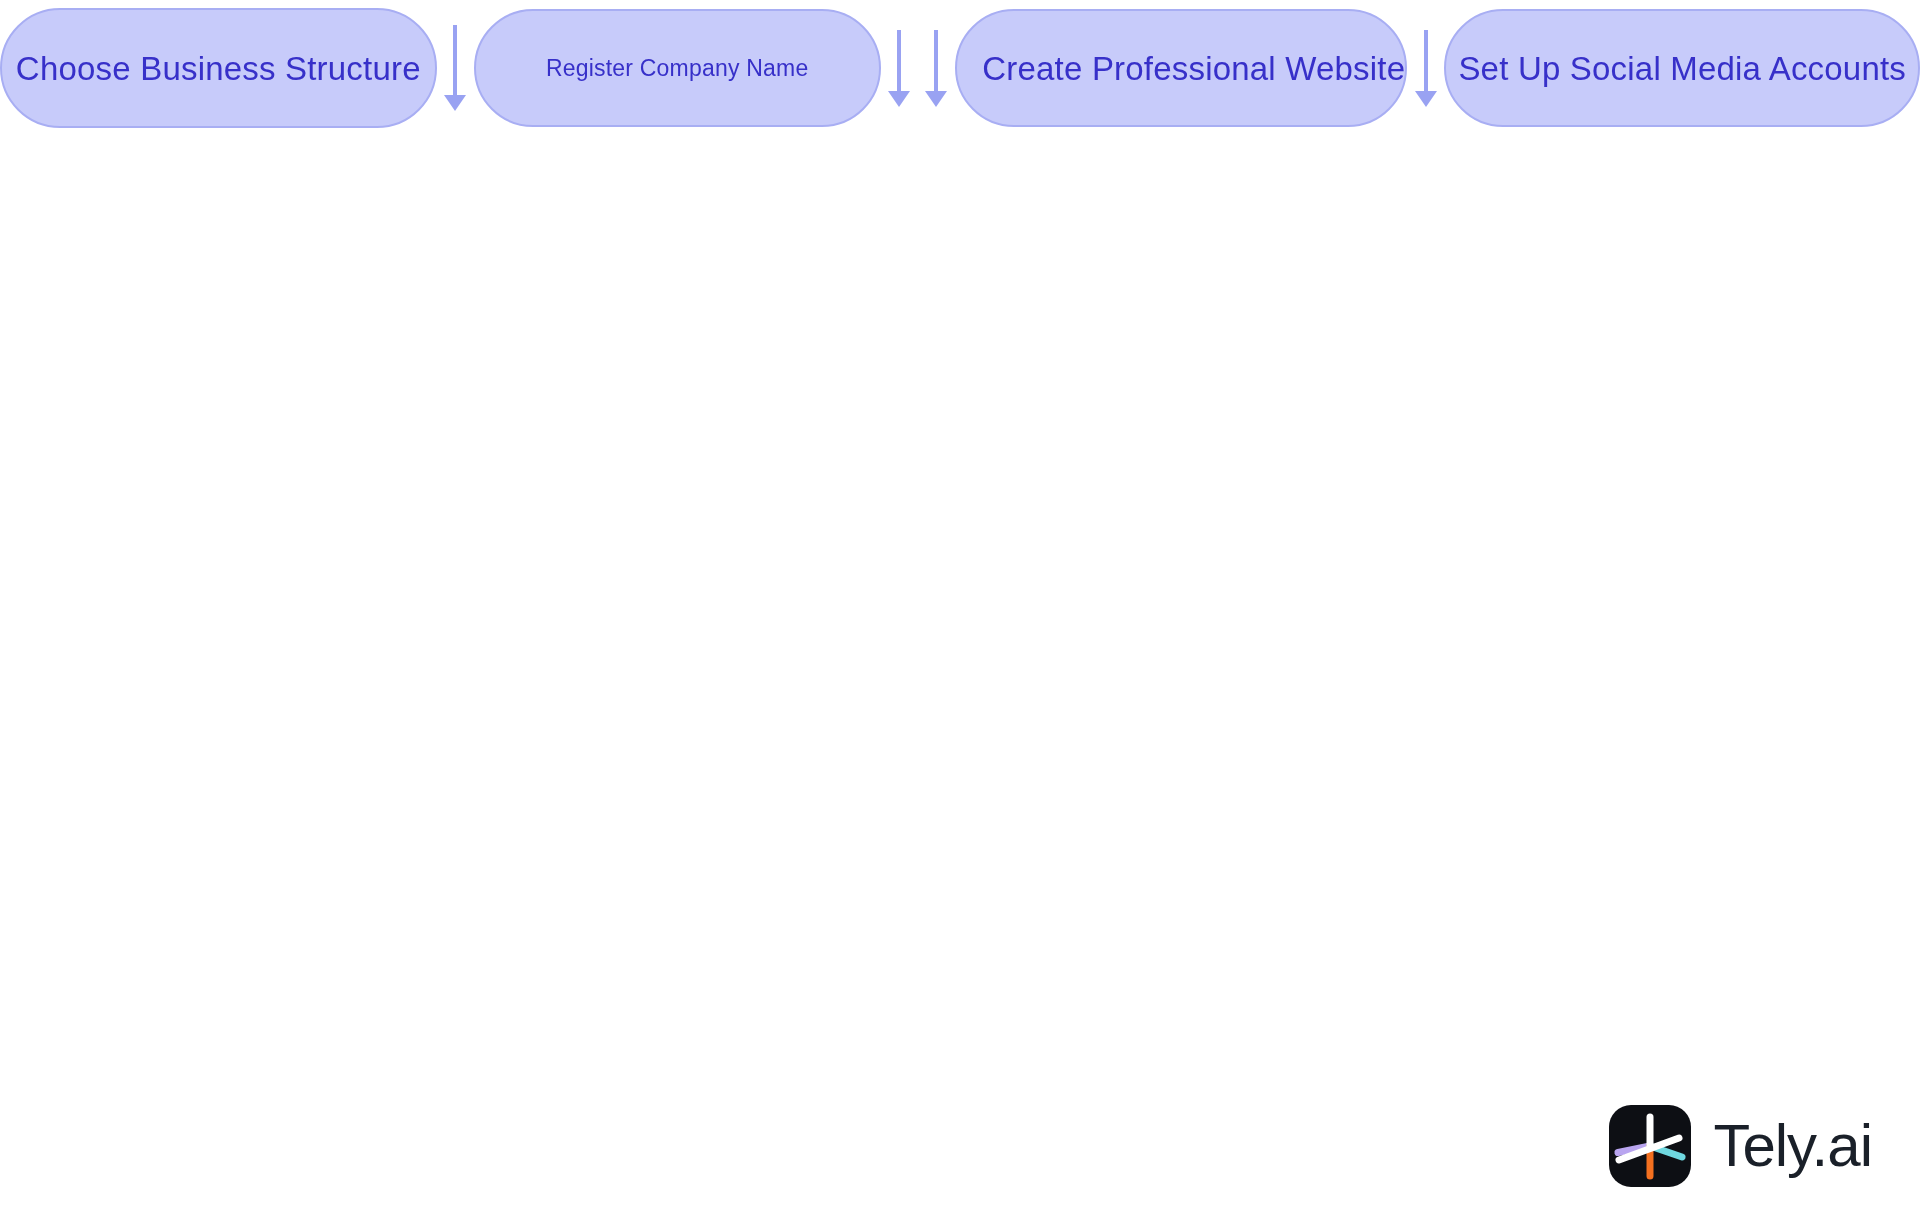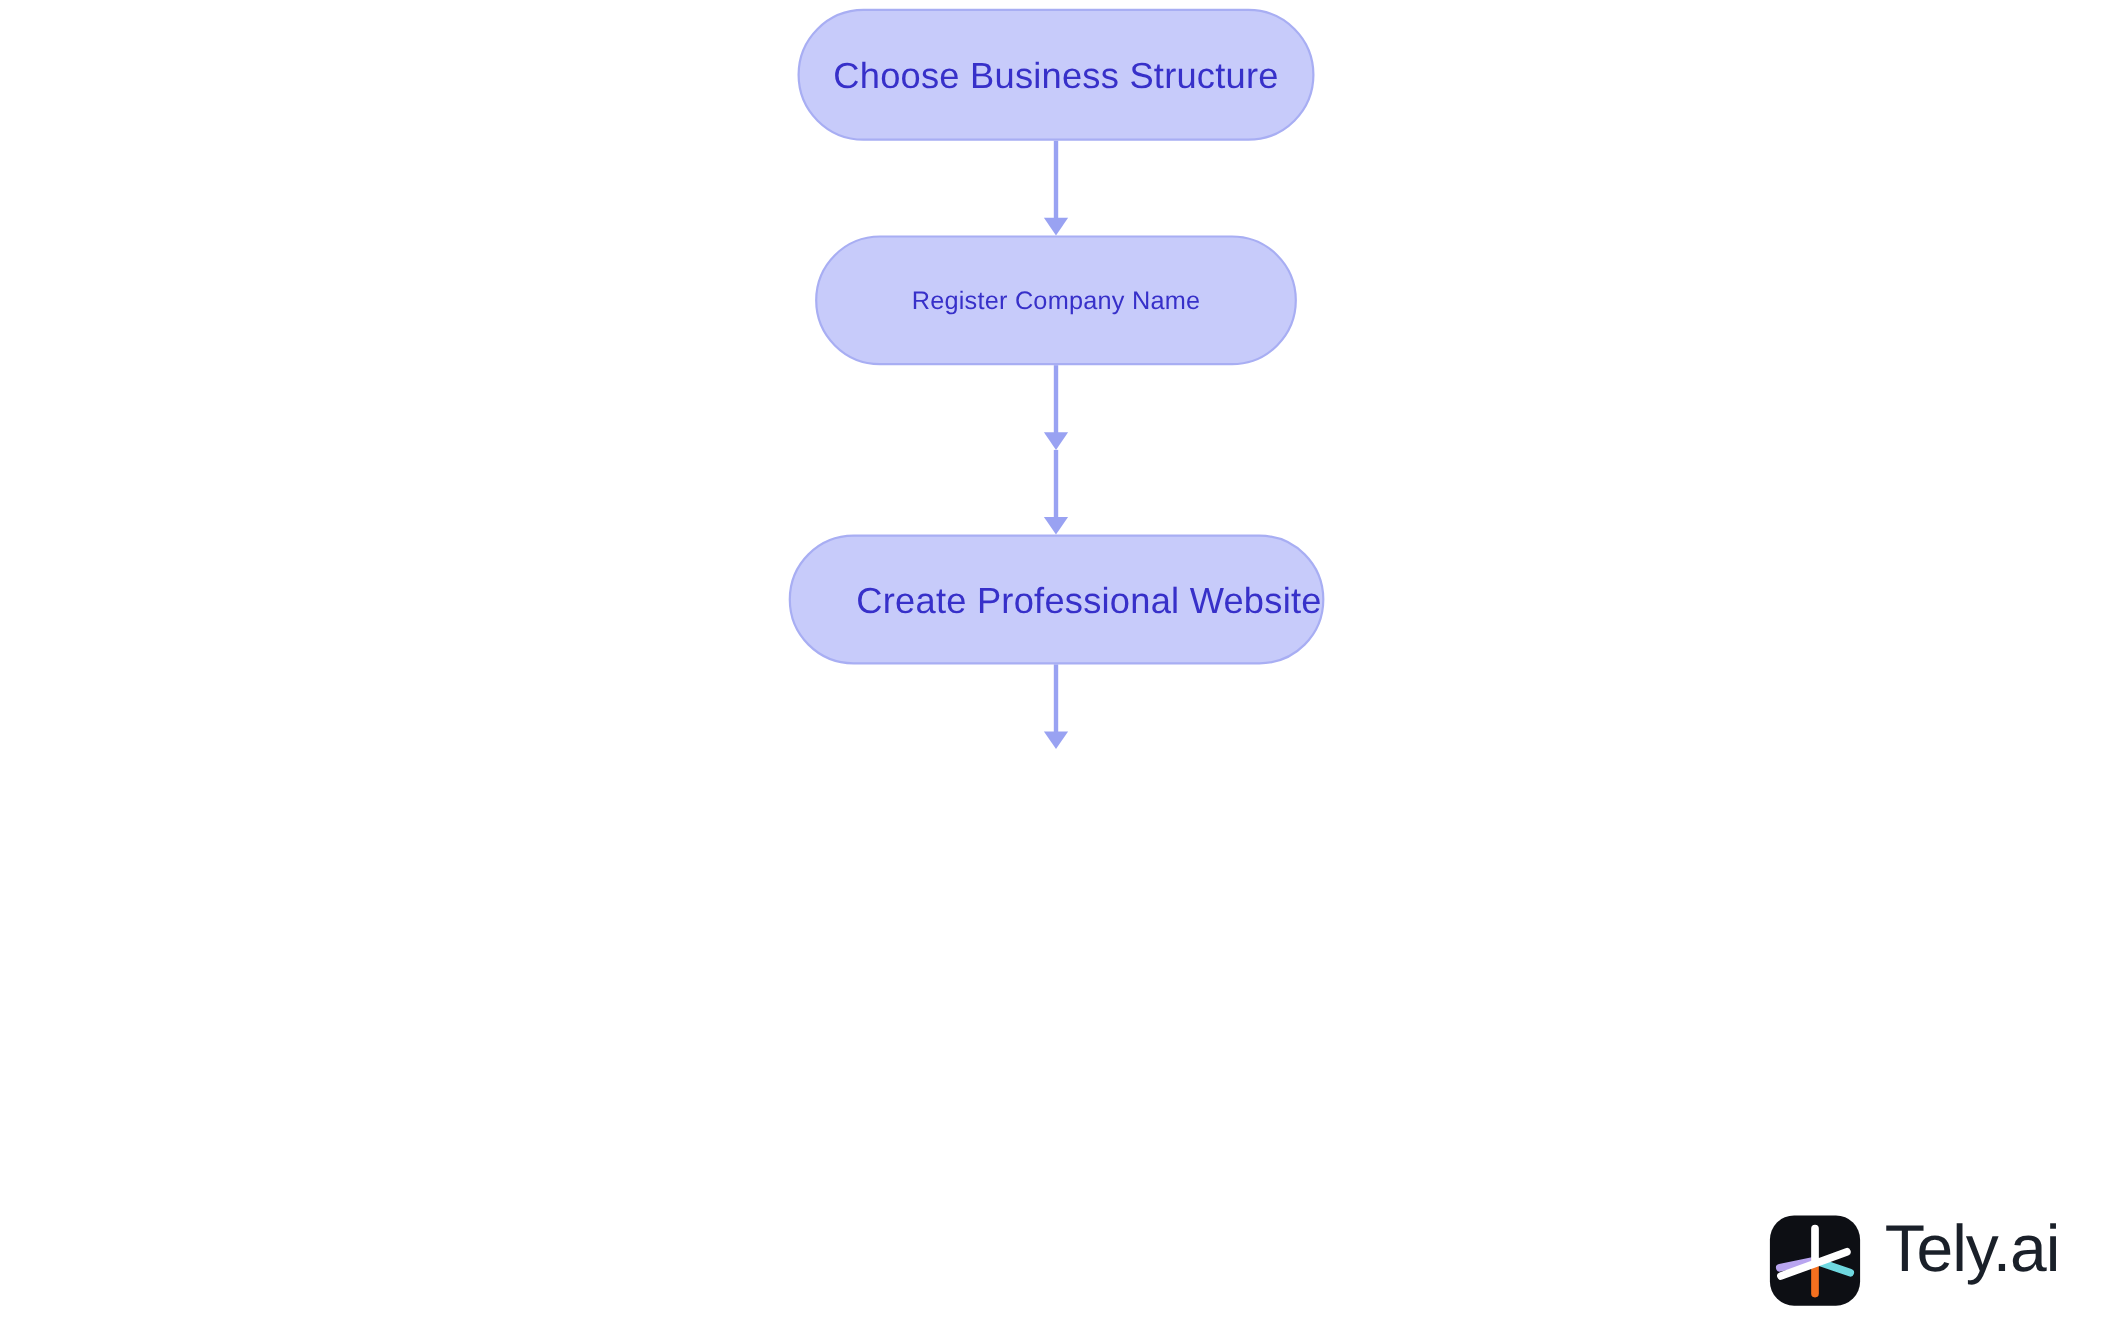--- a/index.html
+++ b/index.html
@@ -23,21 +23,21 @@
     height: 1215px;
   }
 
   
   .flow-column {
     position: absolute;
     left: 0;
     top: 0;
     width: 1920px;
     display: flex;
-    flex-direction: column;
+    flex-direction: row;
     align-items: center;
   }
 
   .flow-node {
     box-sizing: border-box;
     background: #c7cbfa;
     border: 2px solid #a8aef3;
     border-radius: 62px;
     color: #3730c9;
     display: flex;
@@ -87,21 +87,21 @@
   .conn-1 { height: 77px; }
   .conn-2 { height: 77px; }
   .conn-3 { height: 77px; }
 
   
   #brand-logo {
     position: absolute;
     right: 48px;
     bottom: 28px;
     display: flex;
-    align-items: flex-start;
+    align-items: center;
     gap: 22px;
   }
   .brand-mark {
     width: 82px;
     height: 82px;
     border-radius: 22px;
     background: #0d0f14;
     position: relative;
     overflow: hidden;
     flex: 0 0 auto;
@@ -148,20 +148,23 @@
 
     <div class="flow-node node-3">
       <span class="flow-node-label">Create Professional Website</span>
     </div>
 
     <div class="flow-connector conn-3">
       <div class="conn-line"></div>
       <div class="conn-head"></div>
     </div>
 
+    <div class="flow-node node-4">
+      <span class="flow-node-label">Set Up Social Media Accounts</span>
+    </div>
 
   </div>
 
   <div id="brand-logo">
     <div class="brand-mark">
       <svg width="82" height="82" viewBox="0 0 82 82" aria-hidden="true">
 
         <line x1="9" y1="47.5" x2="41" y2="41" stroke="#b9a5f0" stroke-width="7" stroke-linecap="round"></line>
 
         <line x1="73" y1="52" x2="41" y2="41" stroke="#6fd8e0" stroke-width="7" stroke-linecap="round"></line>

